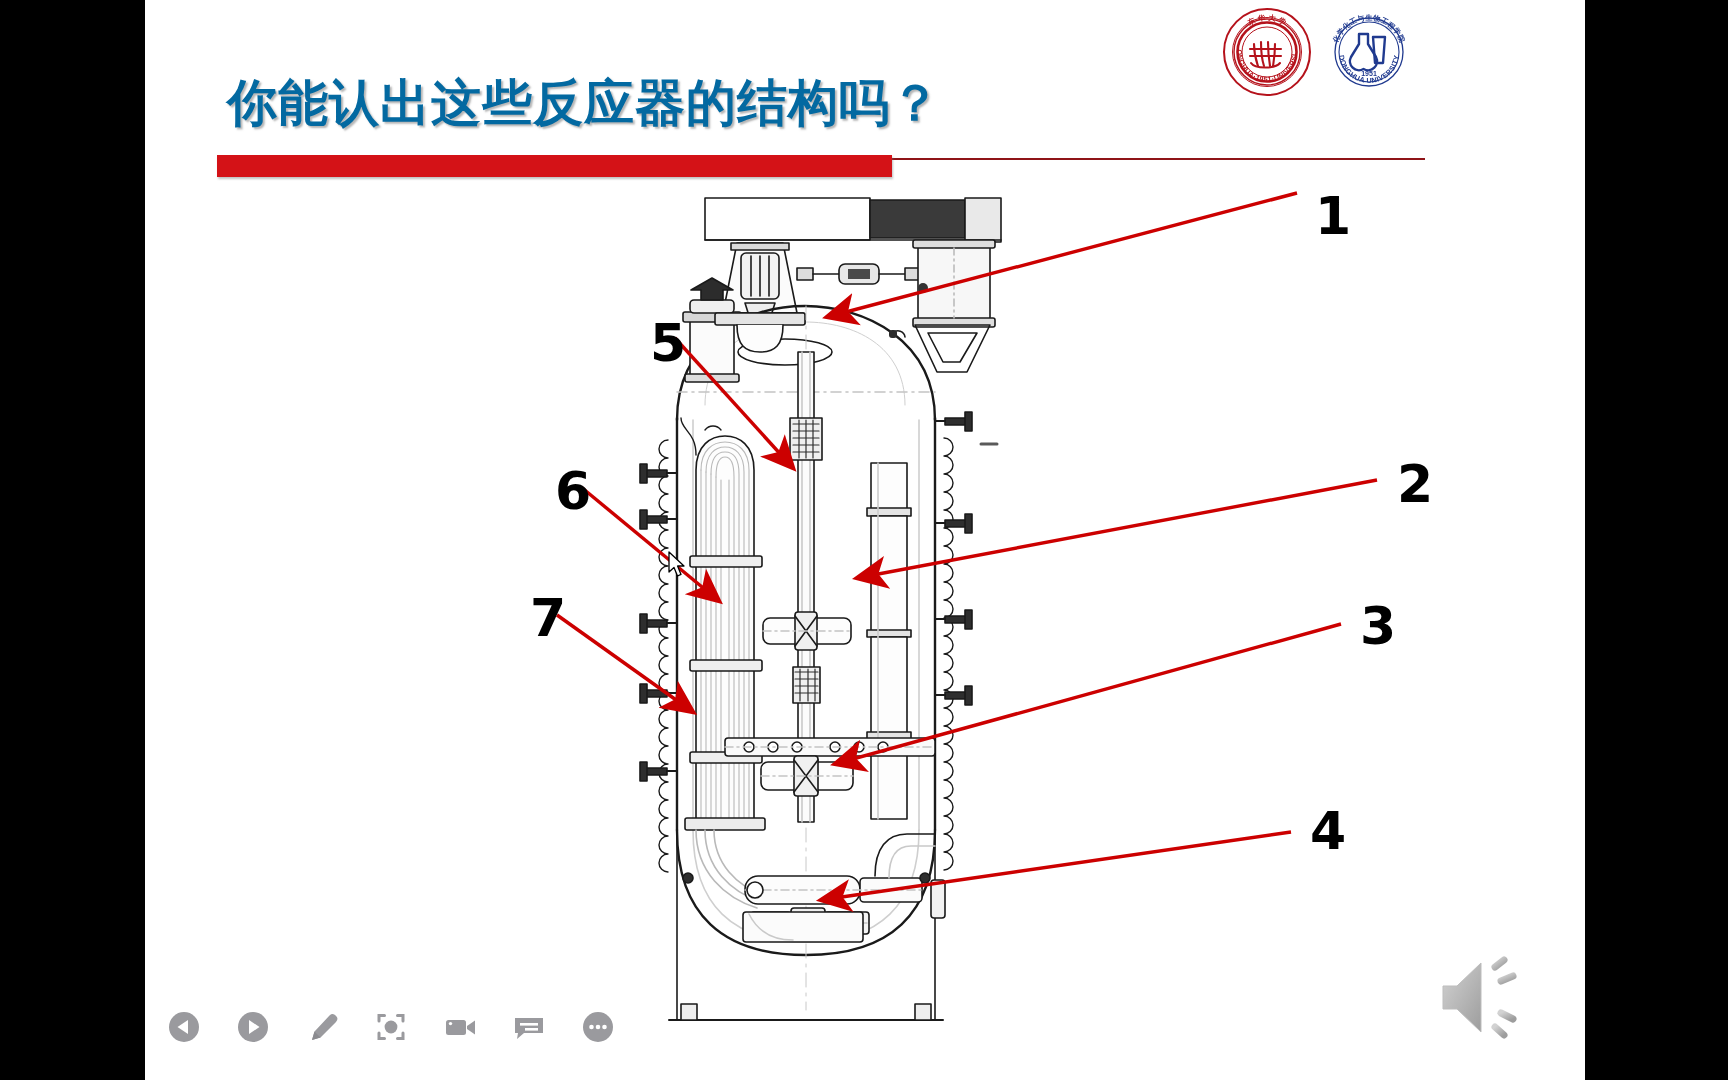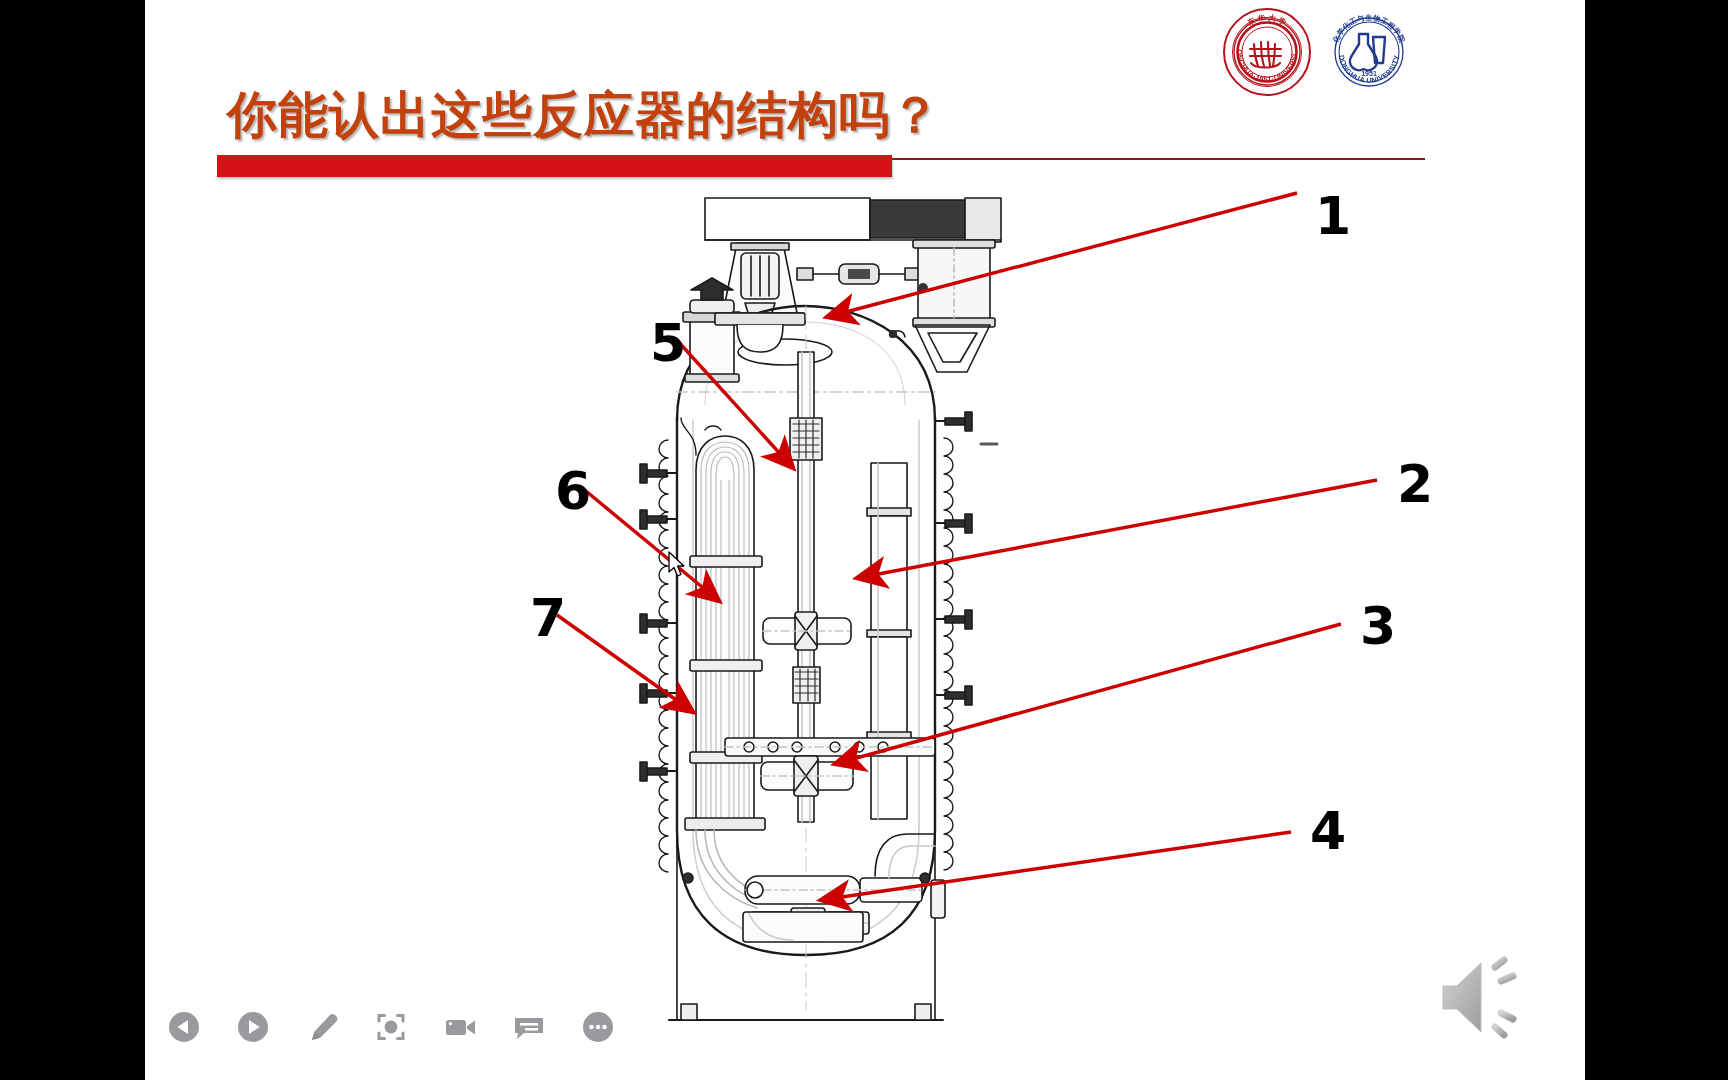--- a/index.html
+++ b/index.html
@@ -8,22 +8,22 @@
   #stage{position:relative;width:1728px;height:1080px;background:#000;}
 
   
   #slide{position:absolute;left:145px;top:0;width:1440px;height:1080px;background:#ffffff;overflow:hidden;}
 
   .bar-left{position:absolute;left:0;top:0;width:145px;height:1080px;background:#000;}
   .bar-right{position:absolute;left:1585px;top:0;width:143px;height:1080px;background:#000;}
 
   
   #title{
-    position:absolute;left:82px;top:82px;
-    font-size:50px;font-weight:700;color:#c2410c;
+    position:absolute;left:82px;top:70px;
+    font-size:50px;font-weight:700;color:#0369a1;
     letter-spacing:1px;white-space:nowrap;
     text-shadow:2px 2px 2px rgba(120,120,120,.55);
     font-family:"DejaVu Sans","Liberation Sans",sans-serif;
   }
   #title-rule{
     position:absolute;left:72px;top:158px;width:1208px;height:2px;background:#8f1418;
   }
   #title-block{
     position:absolute;left:72px;top:155px;width:675px;height:22px;background:#d41217;
     box-shadow:1px 2px 2px rgba(120,120,120,.45);

